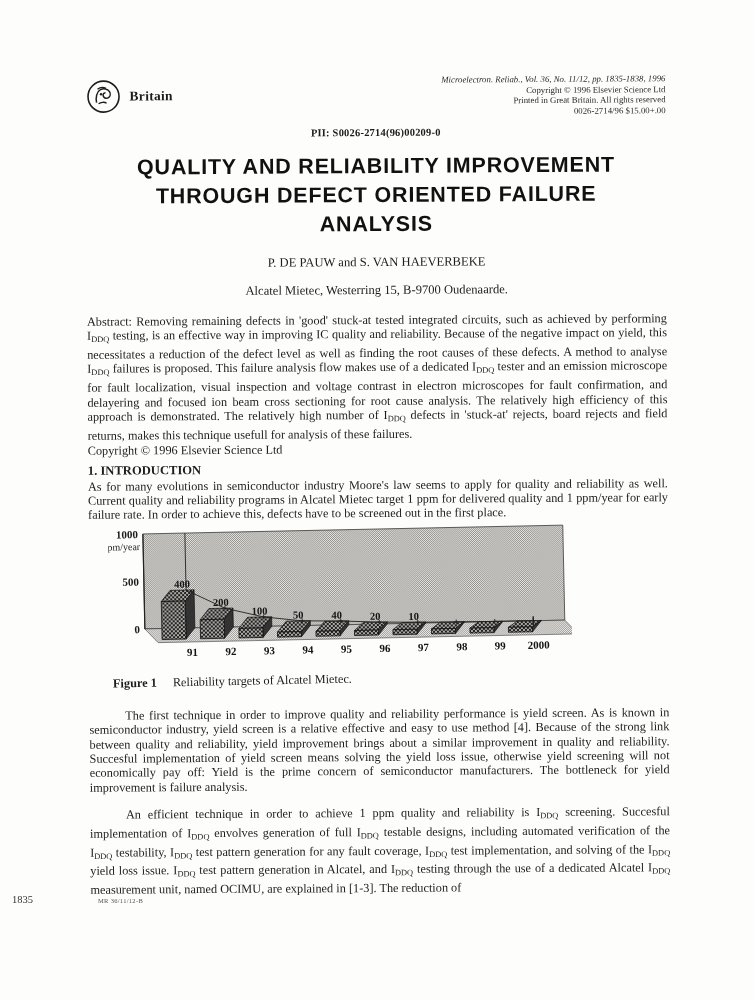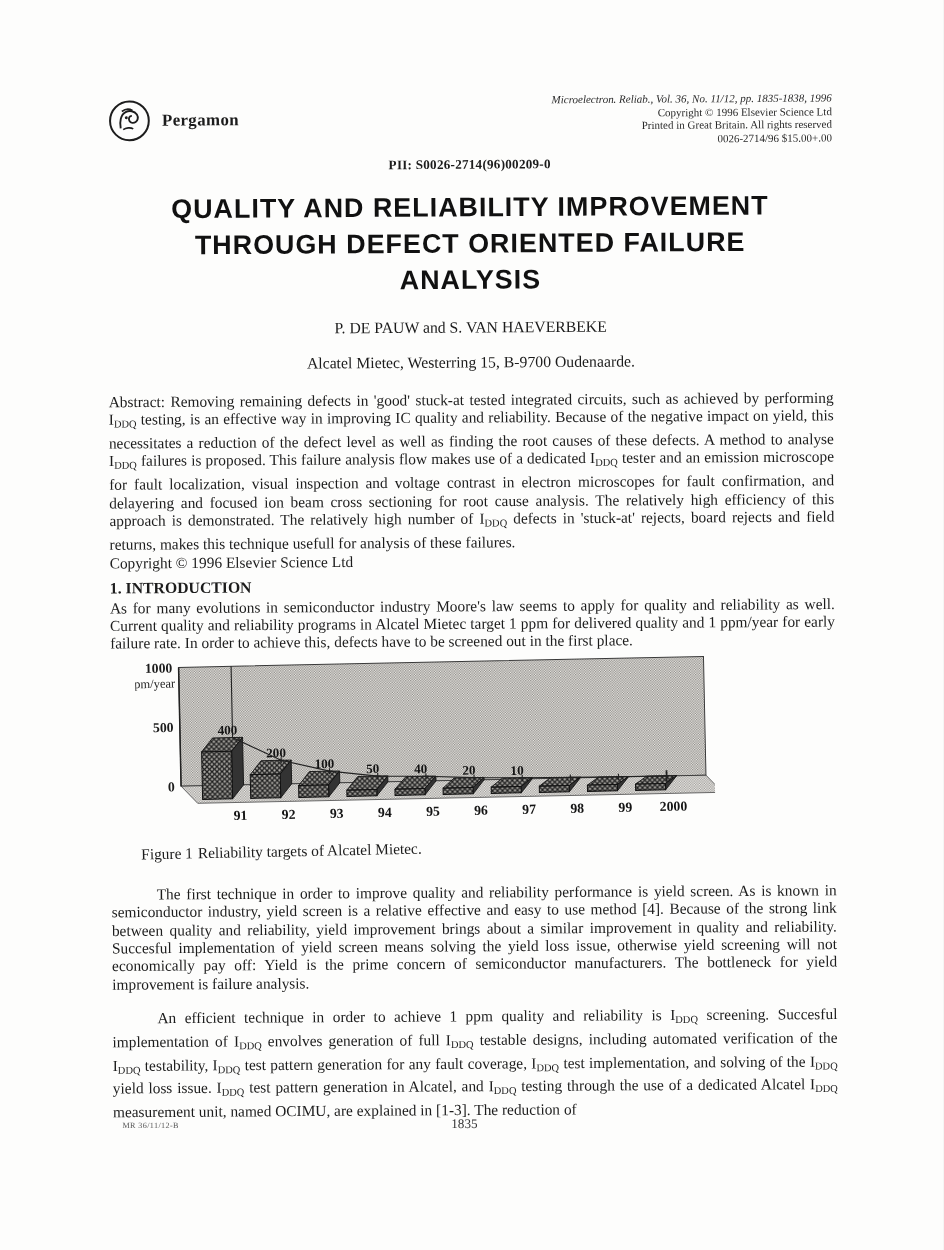--- a/index.html
+++ b/index.html
@@ -35,40 +35,40 @@
   .copyright{font-size:12.3px;line-height:14.4px;margin-top:1px;}
   .bold{font-weight:normal;}
   .sub{font-size:.68em;vertical-align:-0.28em;letter-spacing:0;}
   .sech{font-size:12.6px;font-weight:bold;margin:5px 0 1px 0;}
   .indent{text-indent:36px;}
   .gap{margin-top:13px;}
   
   .figure{margin:8px 0 0 22px;transform:rotate(-0.85deg);transform-origin:0 100%;}
   .figure svg{display:block;}
   .figcap{font-size:12.3px;margin:8px 0 0 2px;}
-  .figcap .cap-label{font-weight:normal;margin-right:4px;text-align:center;}
+  .figcap .cap-label{font-weight:bold;margin-right:16px;text-align:center;}
   
   .footer-code{position:absolute;left:98px;top:897px;font-size:6.5px;color:#555;letter-spacing:.3px;}
-  .footer-page{position:absolute;left:0;top:894px;width:743px;text-align:center;font-size:10.5px;color:#333;}
+  .footer-page{position:absolute;left:12px;top:894px;width:743px;text-align:left;font-size:10.5px;color:#333;}
 </style>
 </head>
 <body>
 
 <div class="page">
   <div class="content">
 
     <div class="hdr">
       <div class="brand">
         <svg width="36" height="36" viewBox="0 0 36 36">
           <circle cx="18" cy="18" r="15.5" fill="none" stroke="#1d1d1d" stroke-width="1.6"></circle>
           <path d="M11 24c-1-5 0-11 4-13 3-1.5 7-1 9 2 1.5 2.5.5 5-1 6-1.5 1-4 1-5-1s0-4 2-4" fill="none" stroke="#1d1d1d" stroke-width="1.5"></path>
           <path d="M13 25c2-1.5 6-2 8-.5M12 10.5c2.5-2 6-2.2 8.5-.8" fill="none" stroke="#1d1d1d" stroke-width="1.3"></path>
           <circle cx="15.5" cy="15.5" r="1.2" fill="#1d1d1d"></circle>
         </svg>
-        <span class="name">Pergamon</span>
+        <span class="name">Britain</span>
       </div>
       <div class="refblock">
         <div class="l0">Microelectron. Reliab., Vol. 36, No. 11/12, pp. 1835-1838, 1996</div>
         <div>Copyright © 1996 Elsevier Science Ltd</div>
         <div>Printed in Great Britain. All rights reserved</div>
         <div>0026-2714/96 $15.00+.00</div>
       </div>
     </div>
 
     <div class="pii">PII: S0026-2714(96)00209-0</div>

